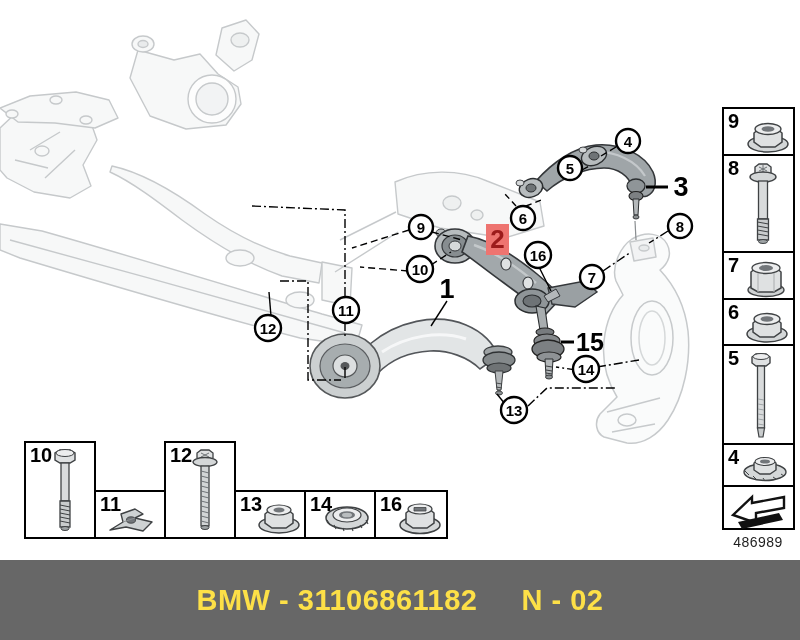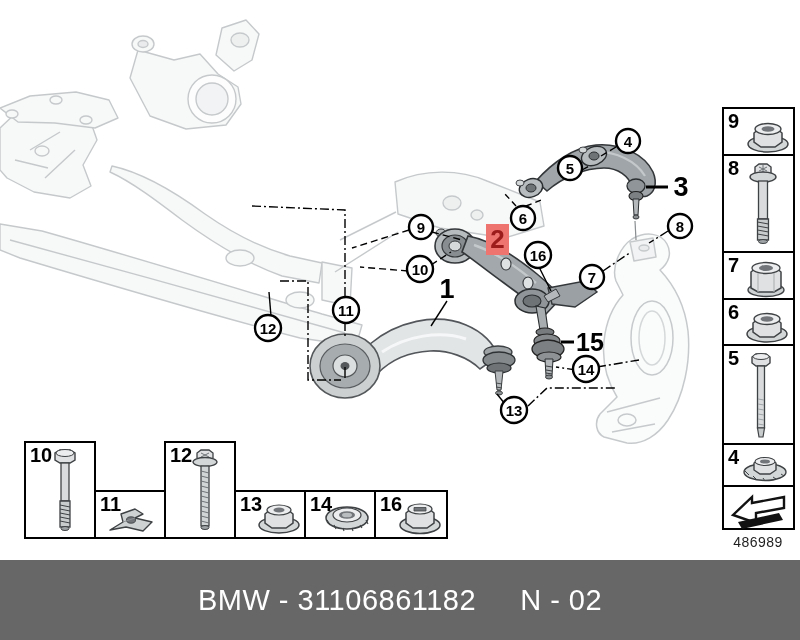--- a/index.html
+++ b/index.html
@@ -9,22 +9,22 @@
 
   
   .cell{position:absolute;background:#fff;border:2px solid #000;box-sizing:border-box;}
   .cell .num{position:absolute;top:1px;left:4px;font-weight:bold;font-size:20px;color:#000;line-height:22px;}
   .cell .icon{position:absolute;}
 
   .sheet-number{position:absolute;left:710px;top:534px;width:96px;text-align:center;
                 font-size:14px;color:#1e1e1e;letter-spacing:0.5px;}
 
   .footer{position:absolute;left:0;top:560px;width:800px;height:80px;background:#676767;
-          color:#ffffff;text-align:center;line-height:80px;font-size:29px;letter-spacing:0.5px;
-          white-space:nowrap;}
+          color:#fde047;text-align:center;line-height:80px;font-size:29px;letter-spacing:0.5px;
+          white-space:nowrap;font-weight:bold;}
   .footer .right{margin-left:44px;}
 </style>
 </head>
 <body>
 
 <div class="stage">
 
   
   <svg width="800" height="560" viewBox="0 0 800 560">
 

